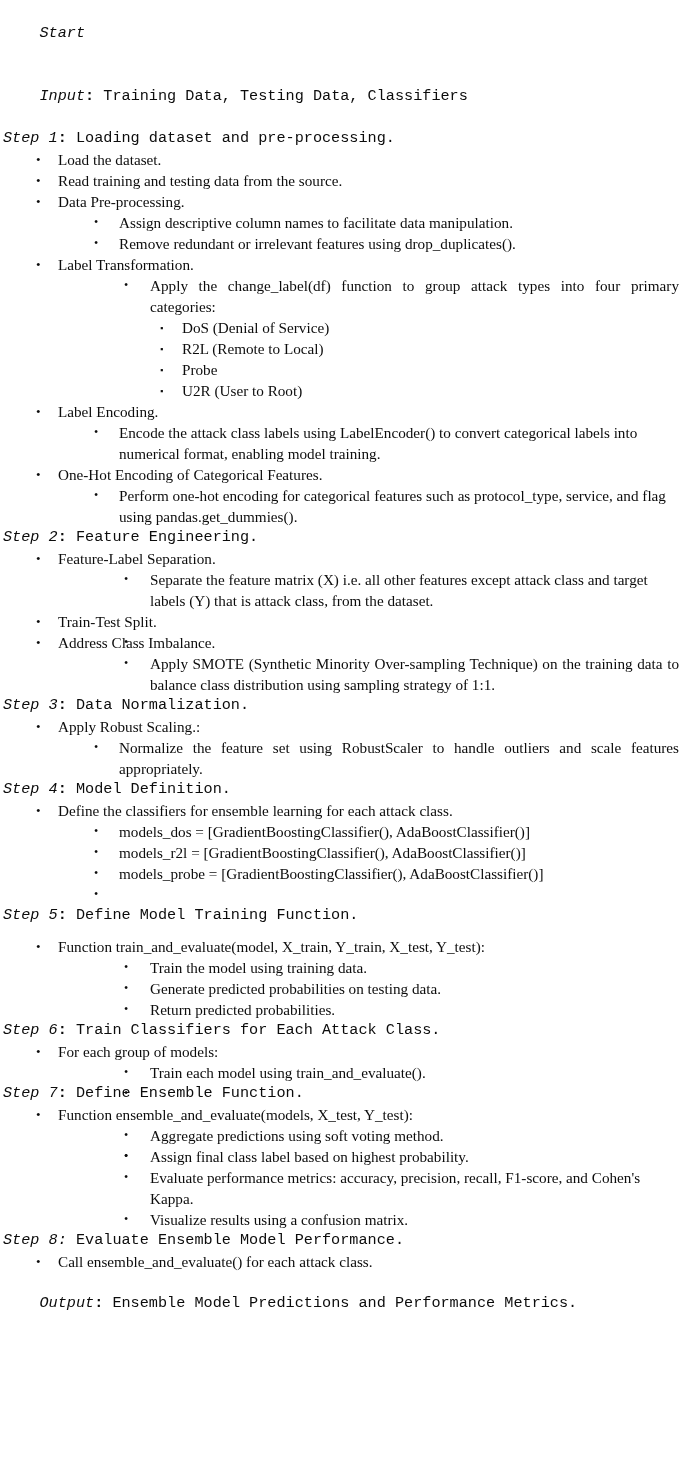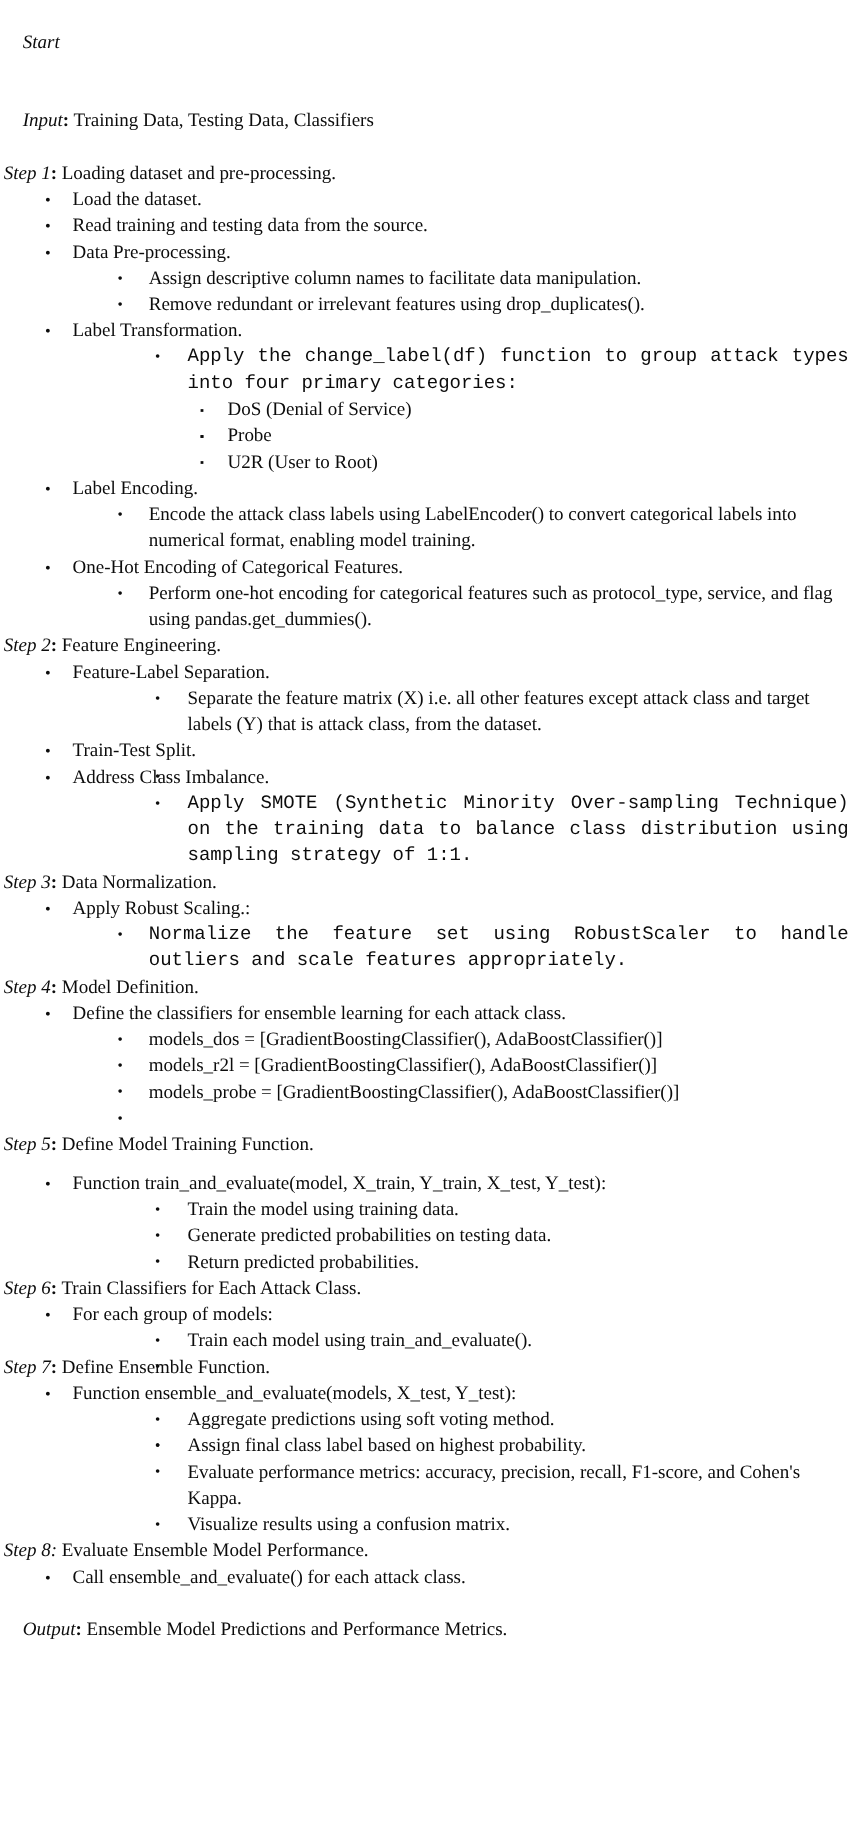--- a/index.html
+++ b/index.html
@@ -27,27 +27,27 @@
   
   .ln {
     position: relative;
     text-align: left;
     white-space: pre-wrap;
   }
   .just {
     text-align: justify;
     text-align-last: left;
     white-space: normal;
-    font-family: Liberation Mono, monospace;
   }
 
   
   .flush {
     margin: 0;
     padding: 0 0 0 1px;
+    font-family: Liberation Mono, monospace;
   }
 
   .kw  { font-style: italic; }
   .colon-b { font-weight: bold; font-style: normal; }
   .colon-i { font-style: italic; font-weight: normal; }
 
   
   .bullet-row {
     position: relative;
     margin: 0;
@@ -130,20 +130,21 @@
       <div class="bullet-row lvl2d">
         <span class="mark">•</span>
         <span class="txt ln just">Apply the change_label(df) function to group attack types into four primary categories:</span>
       </div>
       <div class="bullet-row lvl3">
         <span class="mark">▪</span>
         <span class="txt ln">DoS (Denial of Service)</span>
       </div>
       <div class="bullet-row lvl3">
         <span class="mark">▪</span>
+        <span class="txt ln">R2L (Remote to Local)</span>
       </div>
       <div class="bullet-row lvl3">
         <span class="mark">▪</span>
         <span class="txt ln">Probe</span>
       </div>
       <div class="bullet-row lvl3">
         <span class="mark">▪</span>
         <span class="txt ln">U2R (User to Root)</span>
       </div>
       <div class="bullet-row lvl1">

